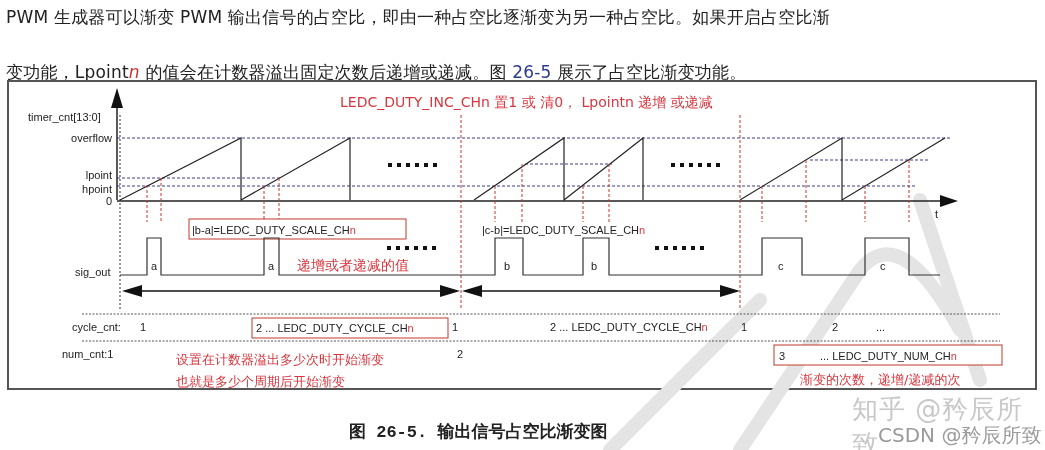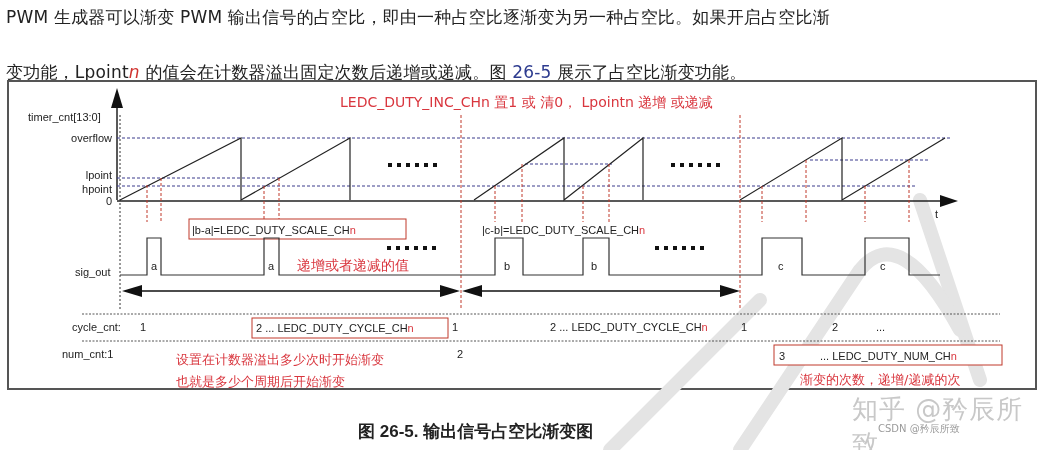--- a/index.html
+++ b/index.html
@@ -8,24 +8,24 @@
   .para { position:absolute; left:6px; font-size:17px; color:#222; white-space:nowrap; letter-spacing:0.2px; }
   .para .ital { color:#d0332f; font-style:italic; }
   .para .link { color:#2d3b8f; }
   #p1 { top:6px; }
   #p2 { top:36px;margin-top:25px; }
   .figure-frame { position:absolute; left:7px; top:80px; width:1030px; height:310px;
                   border:2px solid #555; box-sizing:border-box; }
   svg { position:absolute; left:0; top:0; }
   .lbl { font-family:"Liberation Sans", sans-serif; font-size:11px; fill:#222; }
   .redtxt { font-family:"DejaVu Sans", sans-serif; fill:#d9363e; }
-  .caption { position:absolute; top:420px; left:358px; font-size:17px; font-weight:bold; color:#222;
-             font-family:Liberation Sans, sans-serif; }
+  .caption { position:absolute; top:420px; left:349px; font-size:17px; font-weight:bold; color:#222;
+             font-family:Liberation Mono, monospace; }
   .wm1 { position:absolute; top:392px; left:852px; font-size:26px; color:#c8c8c8; letter-spacing:1px; }
-  .wm2 { position:absolute; top:422px; left:878px; font-size:10px; color:#9a9a9a; }
+  .wm2 { position:absolute; top:422px; left:878px; font-size:20px; color:#9a9a9a; }
 </style>
 </head>
 <body>
 
 <div class="para" id="p1">PWM 生成器可以渐变 PWM 输出信号的占空比，即由一种占空比逐渐变为另一种占空比。如果开启占空比渐</div>
 <div class="para" id="p2"><span>变功能，Lpoint</span><span class="ital">n</span><span> 的值会在计数器溢出固定次数后递增或递减。图 </span><span class="link">26-5</span><span> 展示了占空比渐变功能。</span></div>
 
 <div class="figure-frame"></div>
 
 <svg width="1045" height="450" viewBox="0 0 1045 450">

